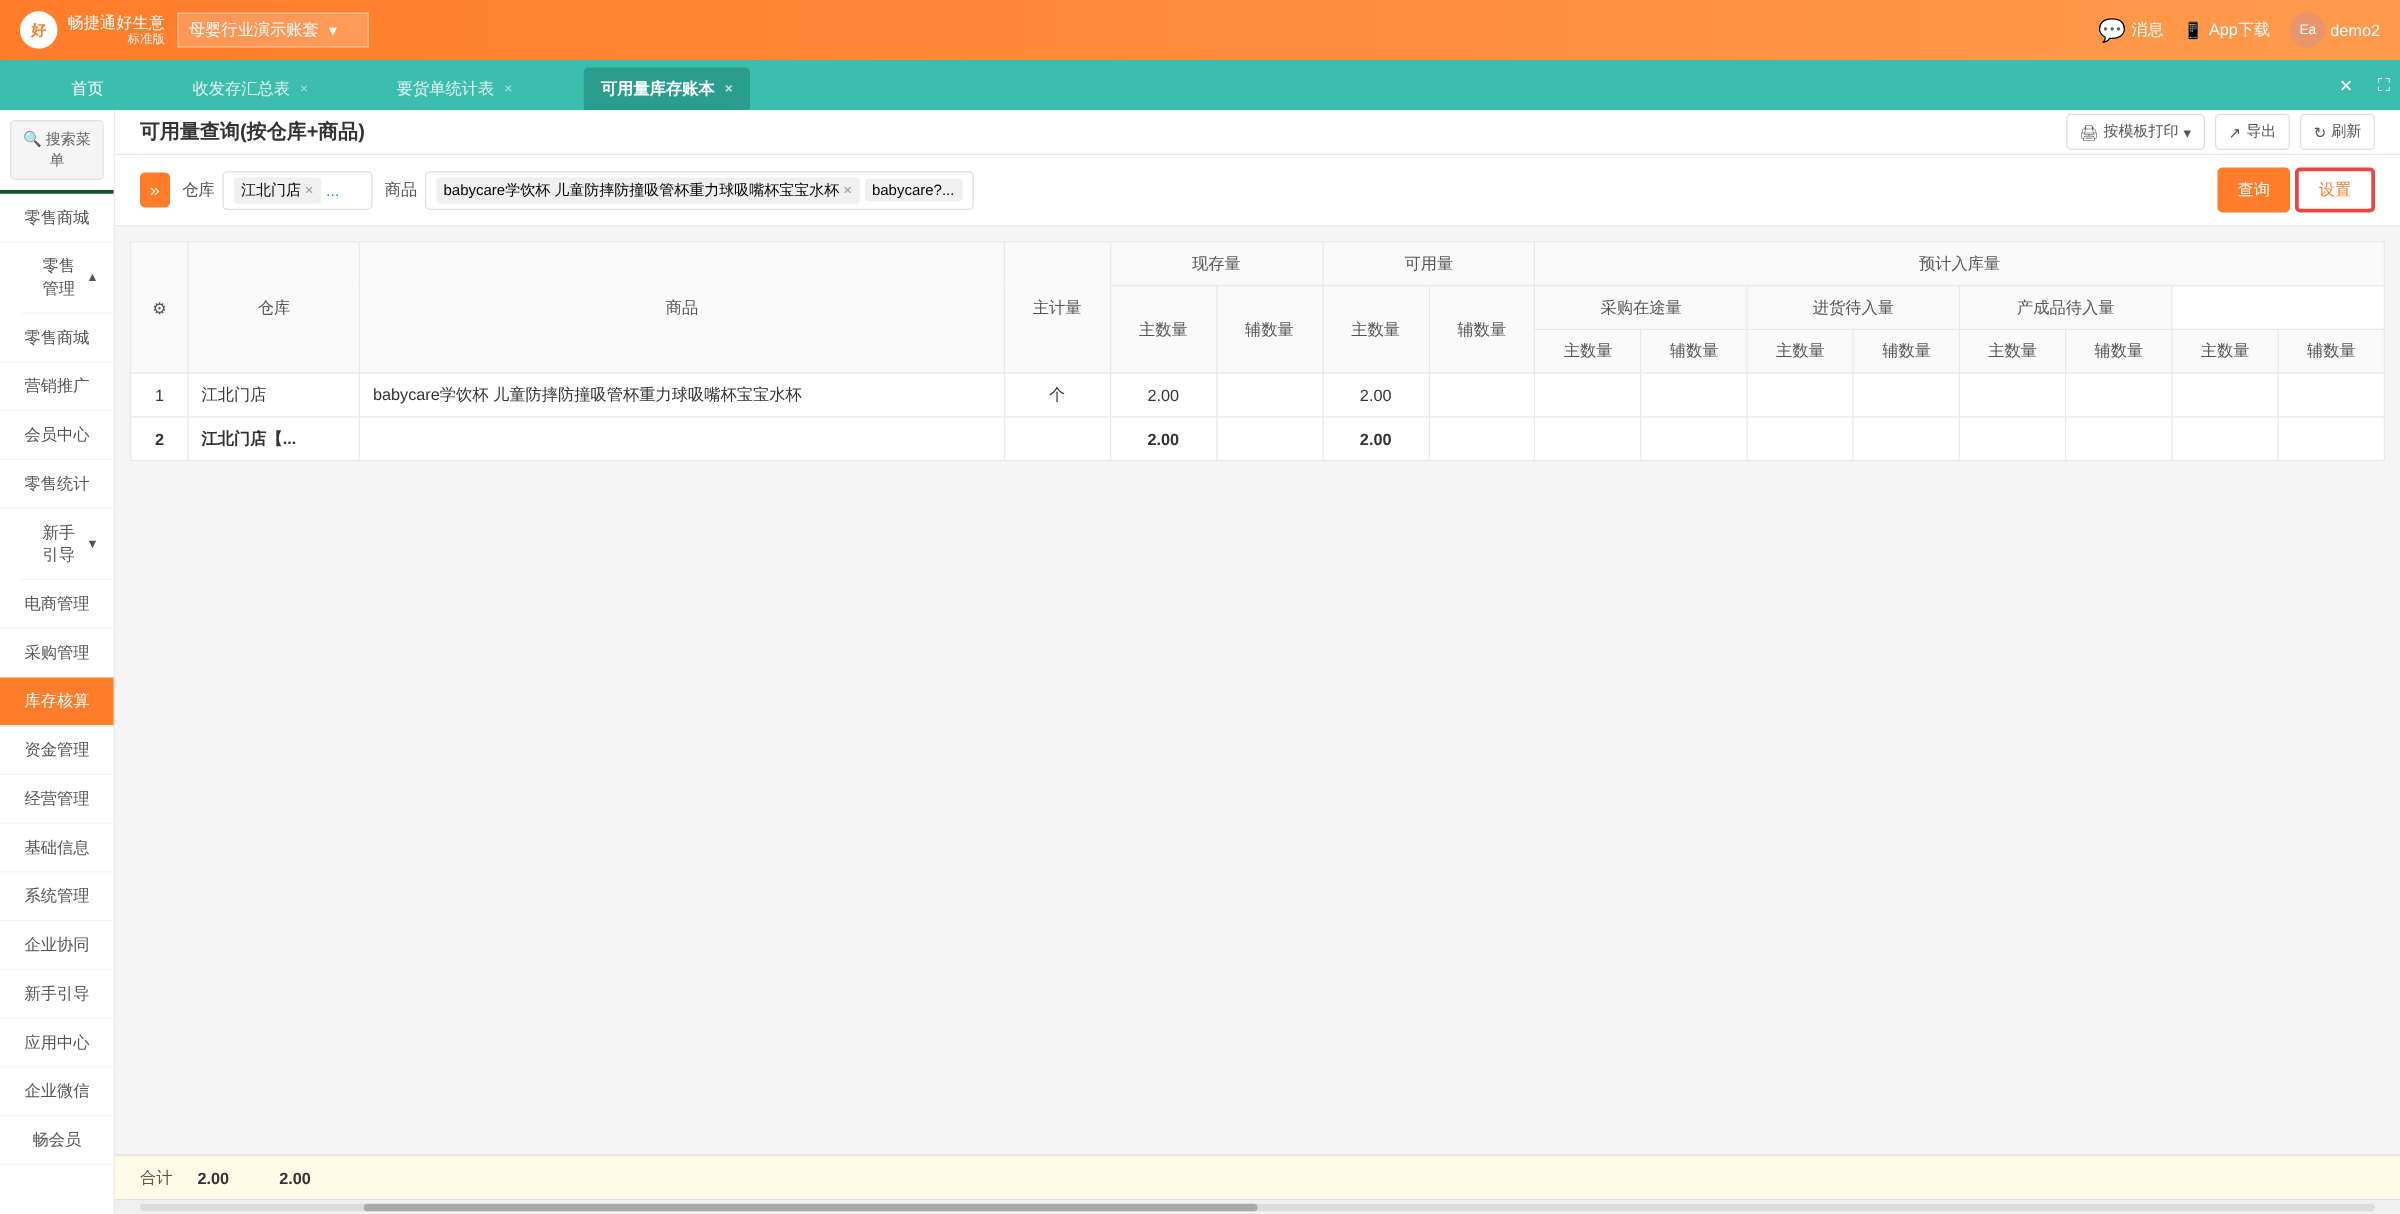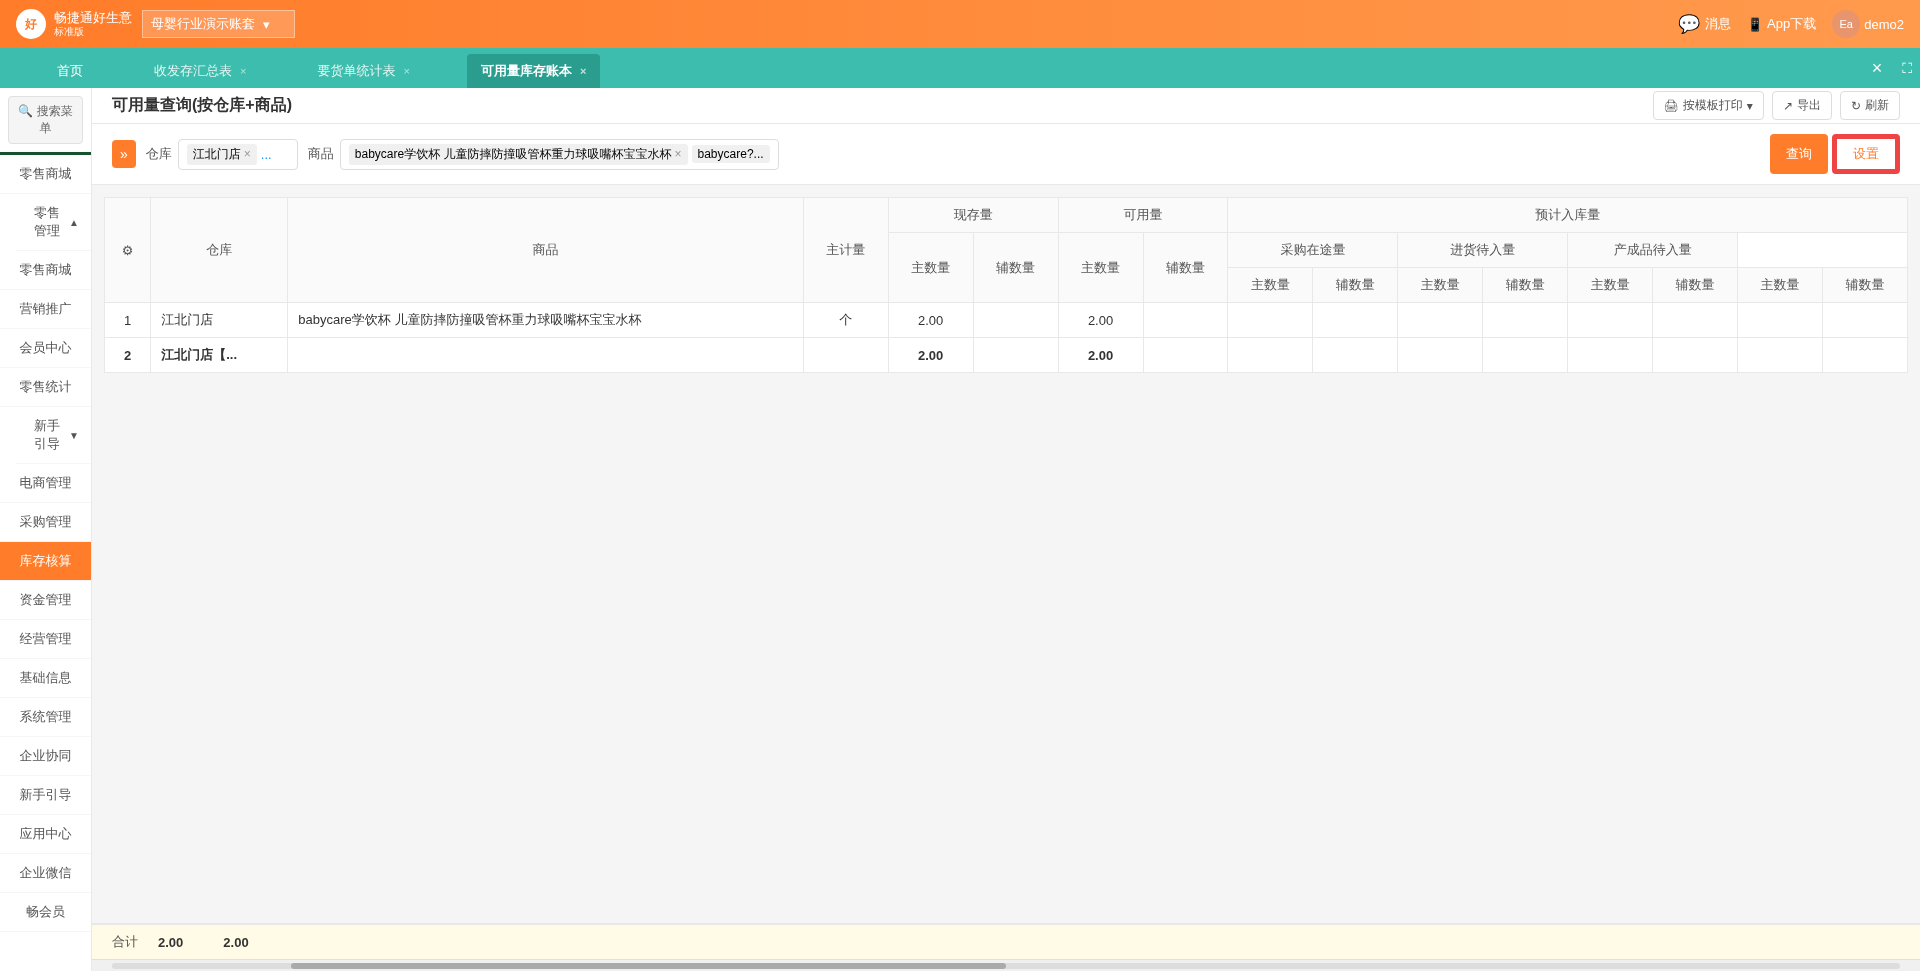--- a/index.html
+++ b/index.html
@@ -13,21 +13,21 @@
       align-items: center;
       padding: 0 16px;
       justify-content: space-between;
       flex-shrink: 0;
     }
     .top-bar-left { display: flex; align-items: center; gap: 10px; }
     .logo-area { display: flex; align-items: center; gap: 8px; }
     .logo-icon { width: 30px; height: 30px; background: white; border-radius: 50%; display: flex; align-items: center; justify-content: center; }
     .logo-icon span { color: #ff7c2a; font-weight: bold; font-size: 12px; }
     .logo-text { color: white; font-size: 13px; line-height: 1.2; }
-    .logo-text .sub { font-size: 10px; opacity: 0.9; }
+    .logo-text .sub { font-size: 10px; opacity: 0.9; text-align: right; }
     .tenant-selector {
       background: rgba(255,255,255,0.2);
       border: 1px solid rgba(255,255,255,0.4);
       color: white;
       padding: 4px 24px 4px 8px;
       border-radius: 0;
       font-size: 13px;
       position: relative;
       cursor: pointer;
       display: flex;
@@ -196,21 +196,21 @@
       color: white;
       border: none;
       padding: 6px 16px;
       border-radius: 4px;
       cursor: pointer;
       font-size: 13px;
     }
     .btn-settings {
       background: white;
       color: #ff7c2a;
-      border: 5px solid #ef4444;
+      border: 3px solid #ef4444;
       padding: 6px 16px;
       border-radius: 4px;
       cursor: pointer;
       font-size: 13px;
     }
 
     
     .table-container {
       flex: 1;
       overflow: auto;

